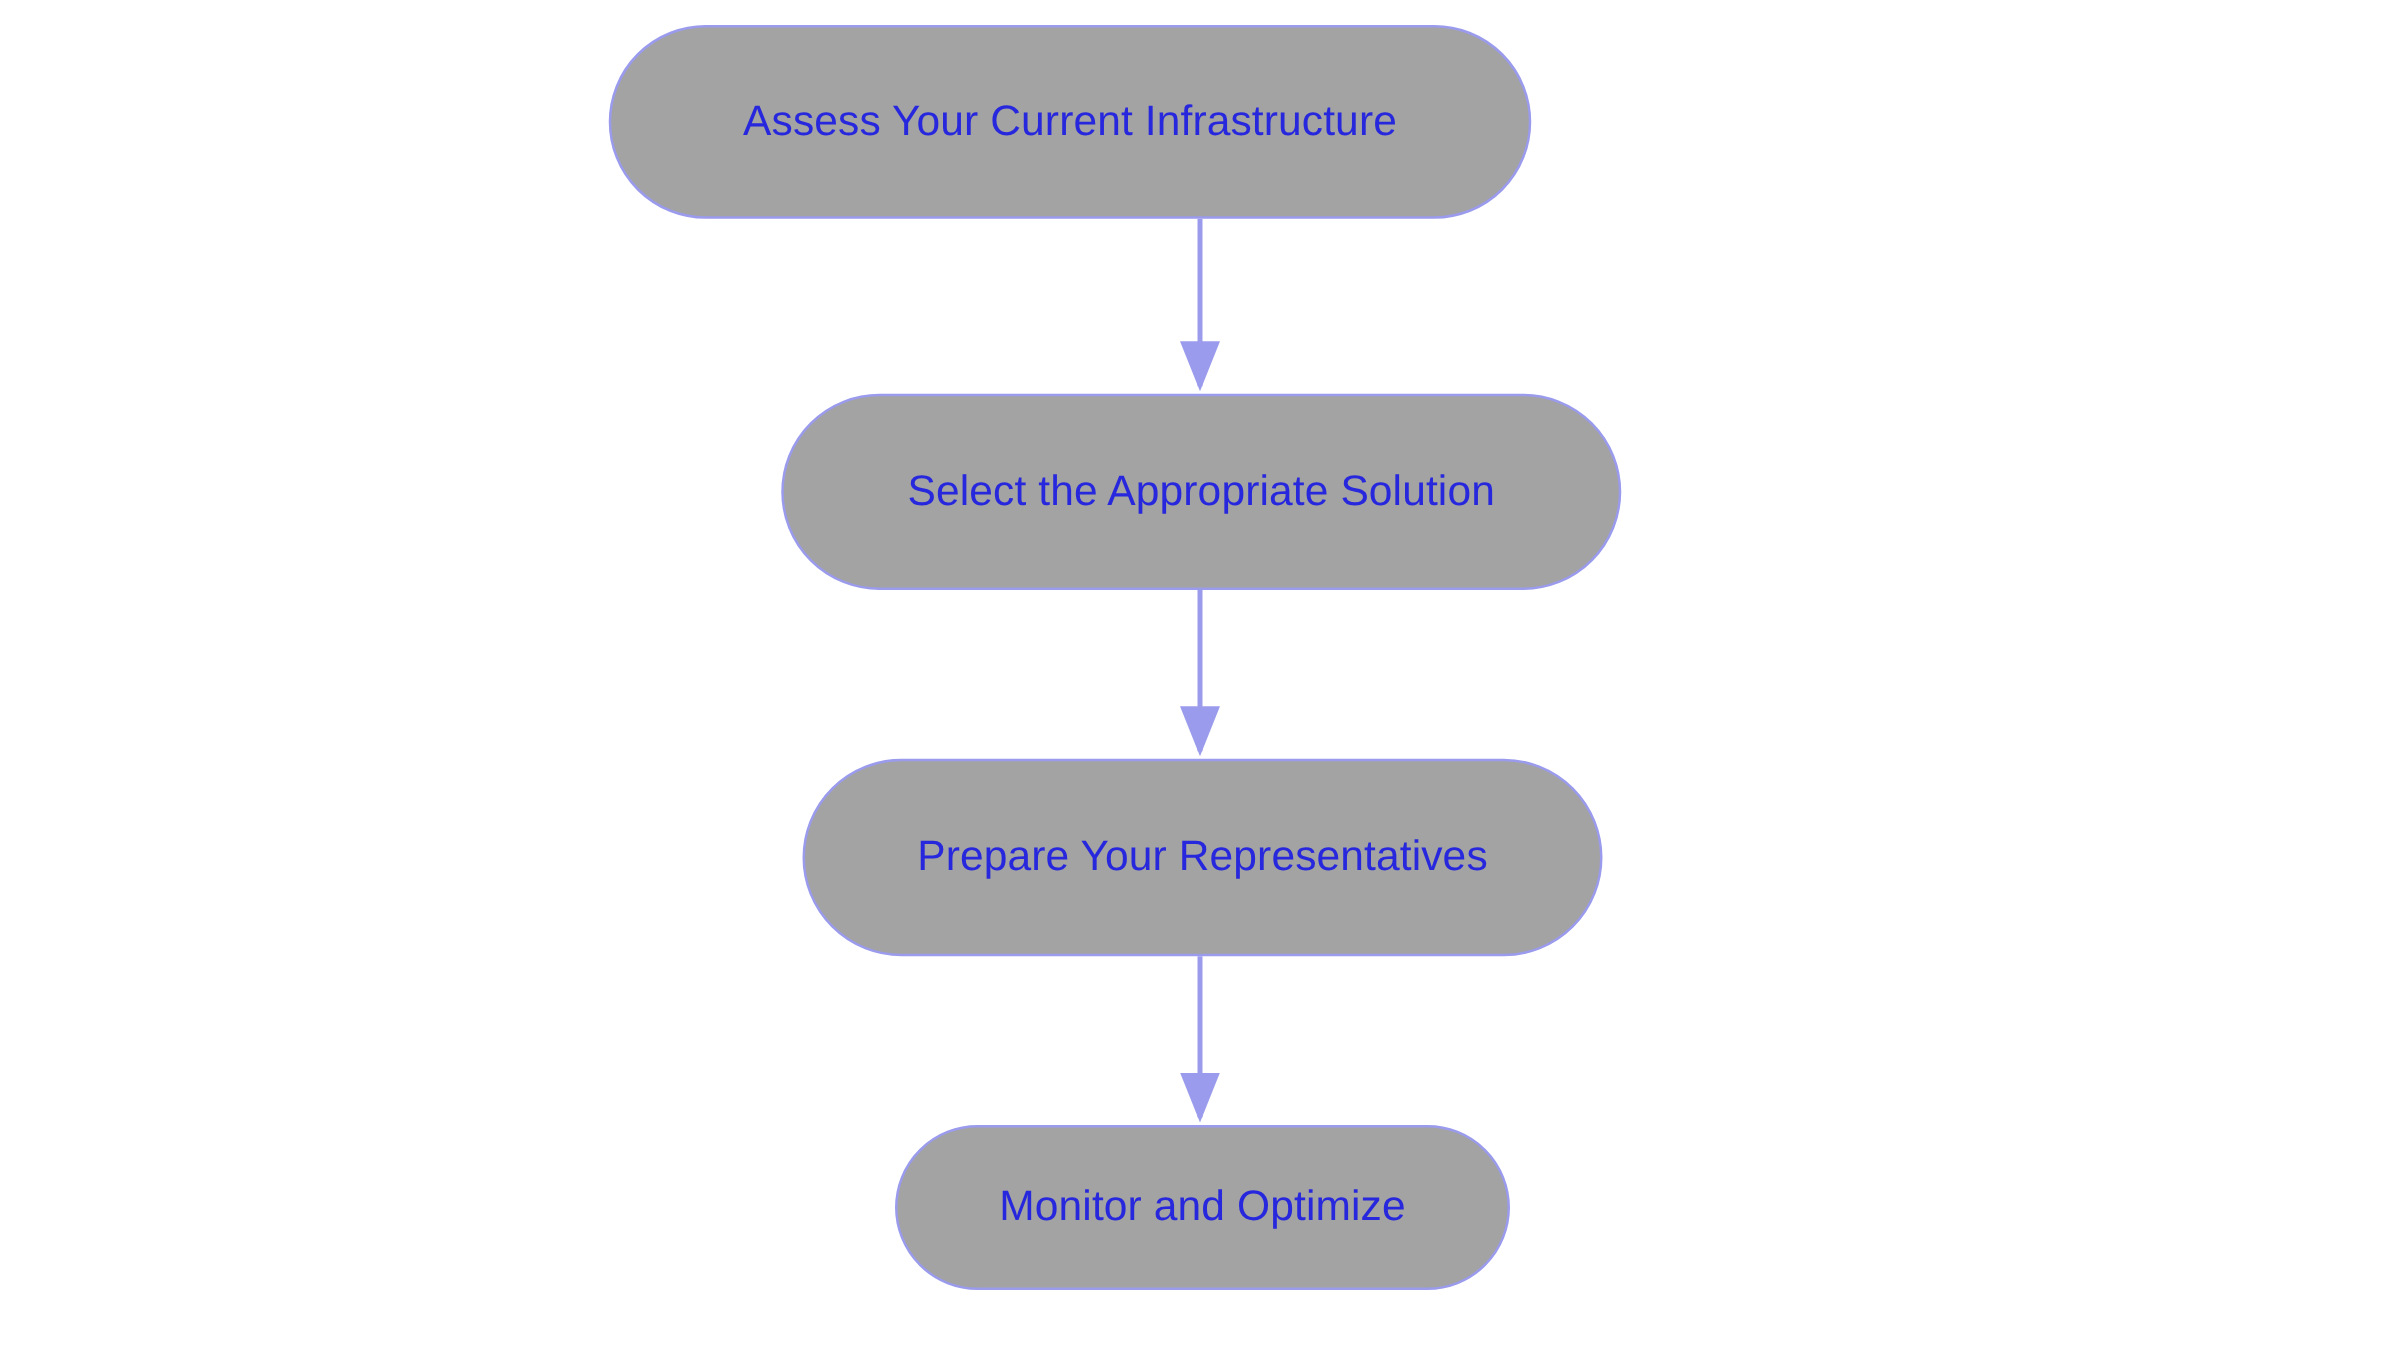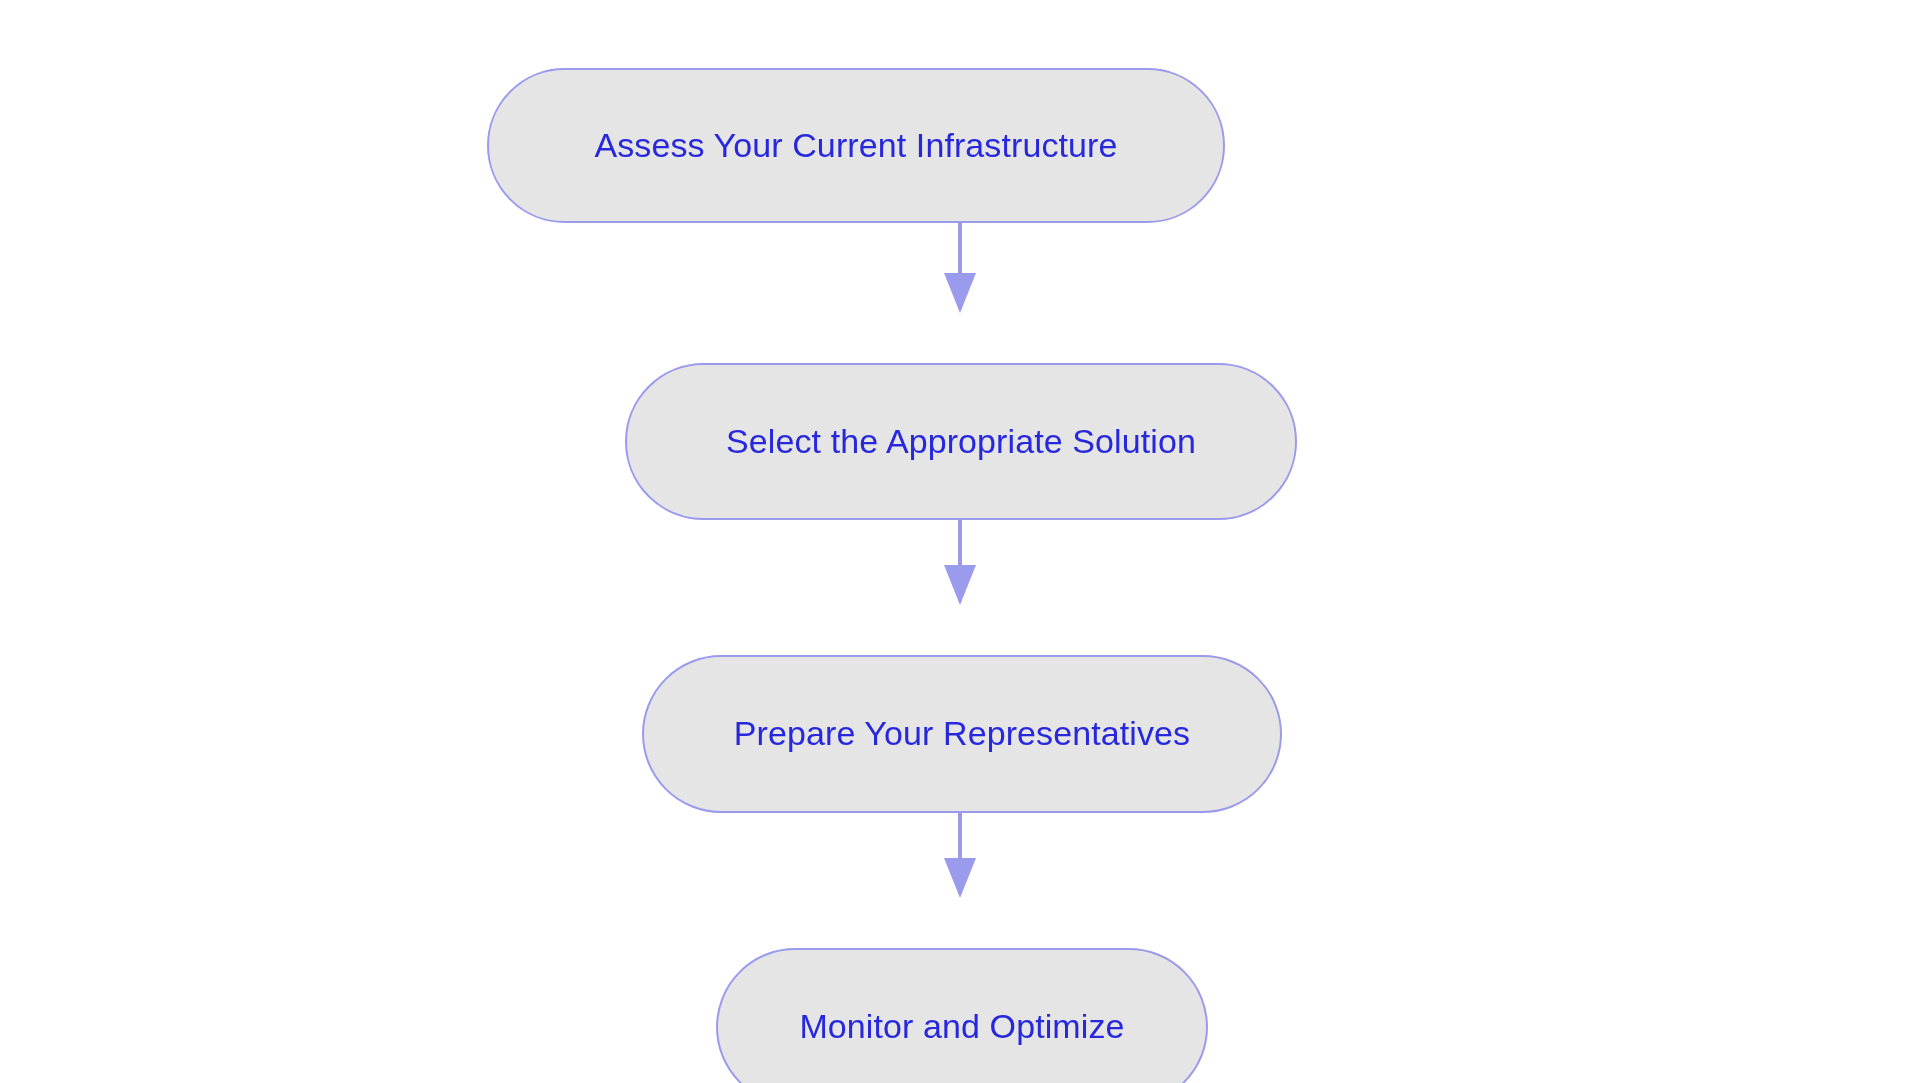--- a/index.html
+++ b/index.html
@@ -17,45 +17,44 @@
   #flowchart-canvas {
     position: relative;
     width: 1920px;
     height: 1083px;
     background: #ffffff;
   }
 
   .flow-node {
     position: absolute;
     box-sizing: border-box;
-    background: #e5e5e5;
+    background: #a3a3a3;
     border: 2px solid #9b9bee;
     border-radius: 999px;
     display: flex;
     align-items: center;
     justify-content: center;
     text-align: right;
-    margin-top: 48px;
   }
 
   .flow-node-label {
     color: #2727dd;
     font-family: "Liberation Sans", sans-serif;
     font-size: 34px;
     font-weight: 400;
     letter-spacing: 0.1px;
     line-height: 1.1;
     white-space: nowrap;
   }
 
   
   #node-0 { left: 487px;  top: 20px;  width: 738px; height: 155px; }
   #node-1 { left: 625px;  top: 315px; width: 672px; height: 157px; }
   #node-2 { left: 642px;  top: 607px; width: 640px; height: 158px; }
-  #node-3 { left: 716px;  top: 900px; width: 492px; height: 158px; }
+  #node-3 { left: 716px;  top: 900px; width: 492px; height: 132px; }
 
   .flow-edge {
     position: absolute;
     left: 0;
     top: 0;
     width: 1920px;
     height: 1083px;
     pointer-events: none;
   }
 </style>

